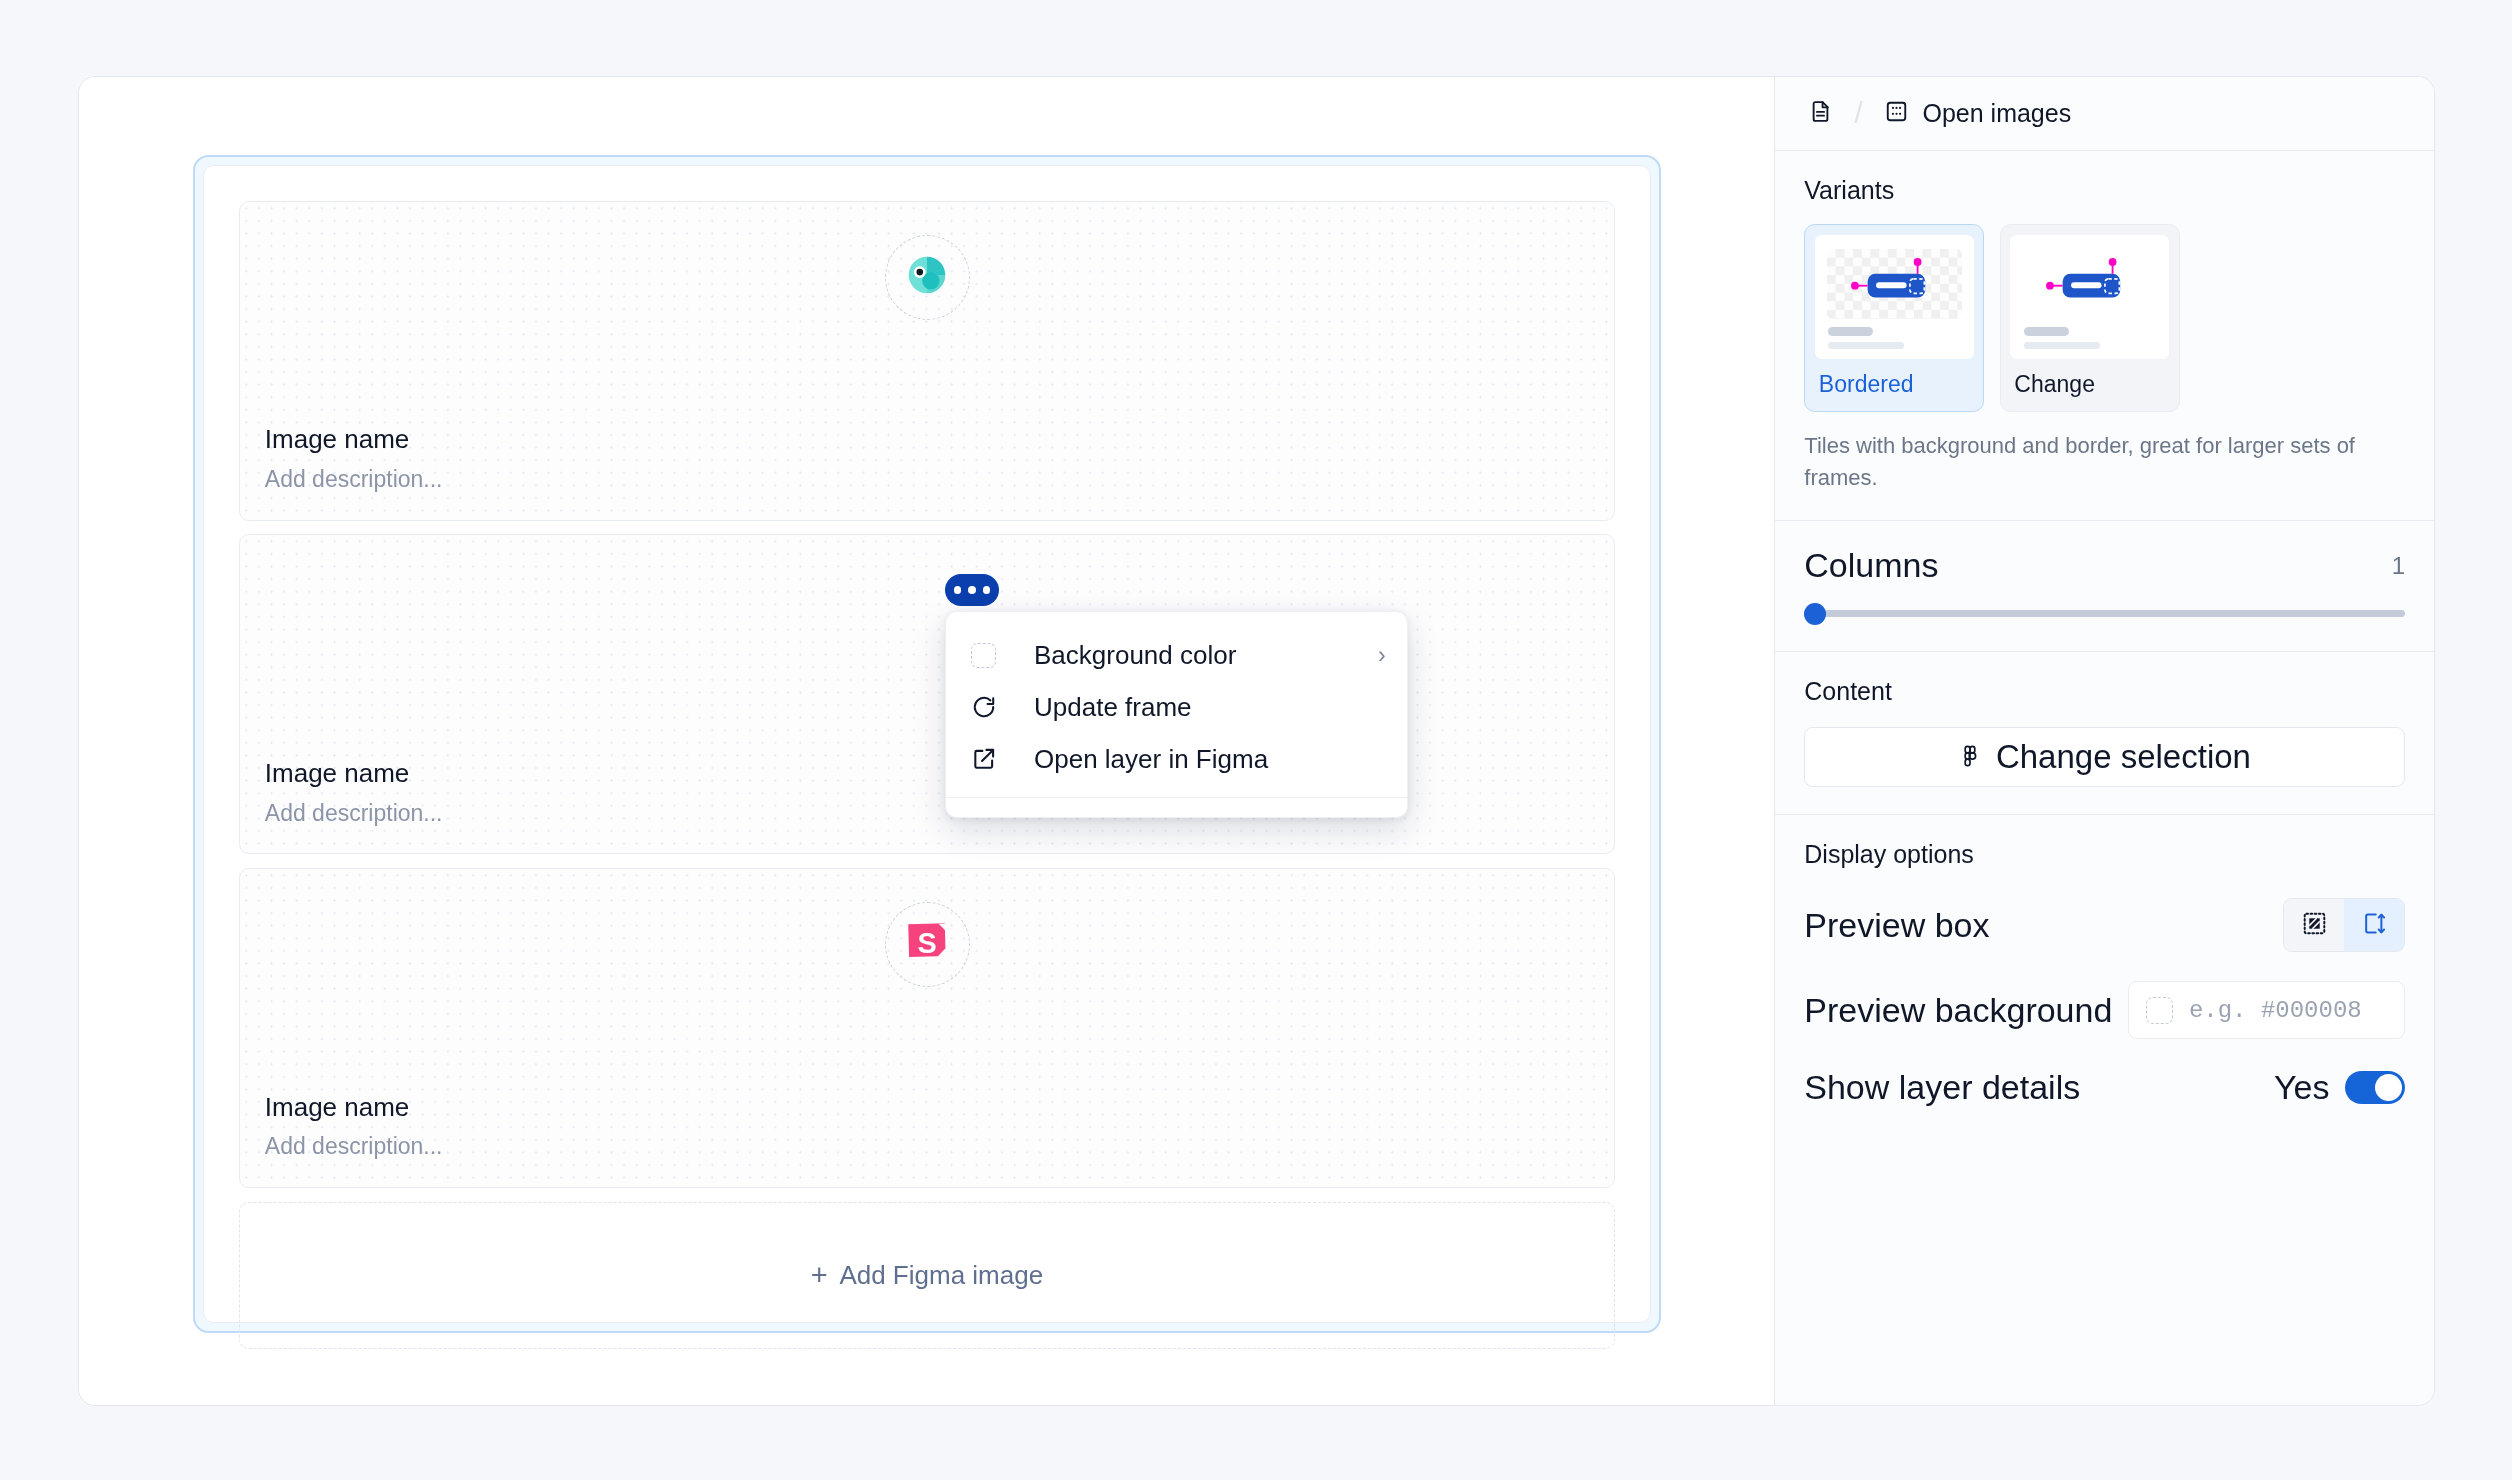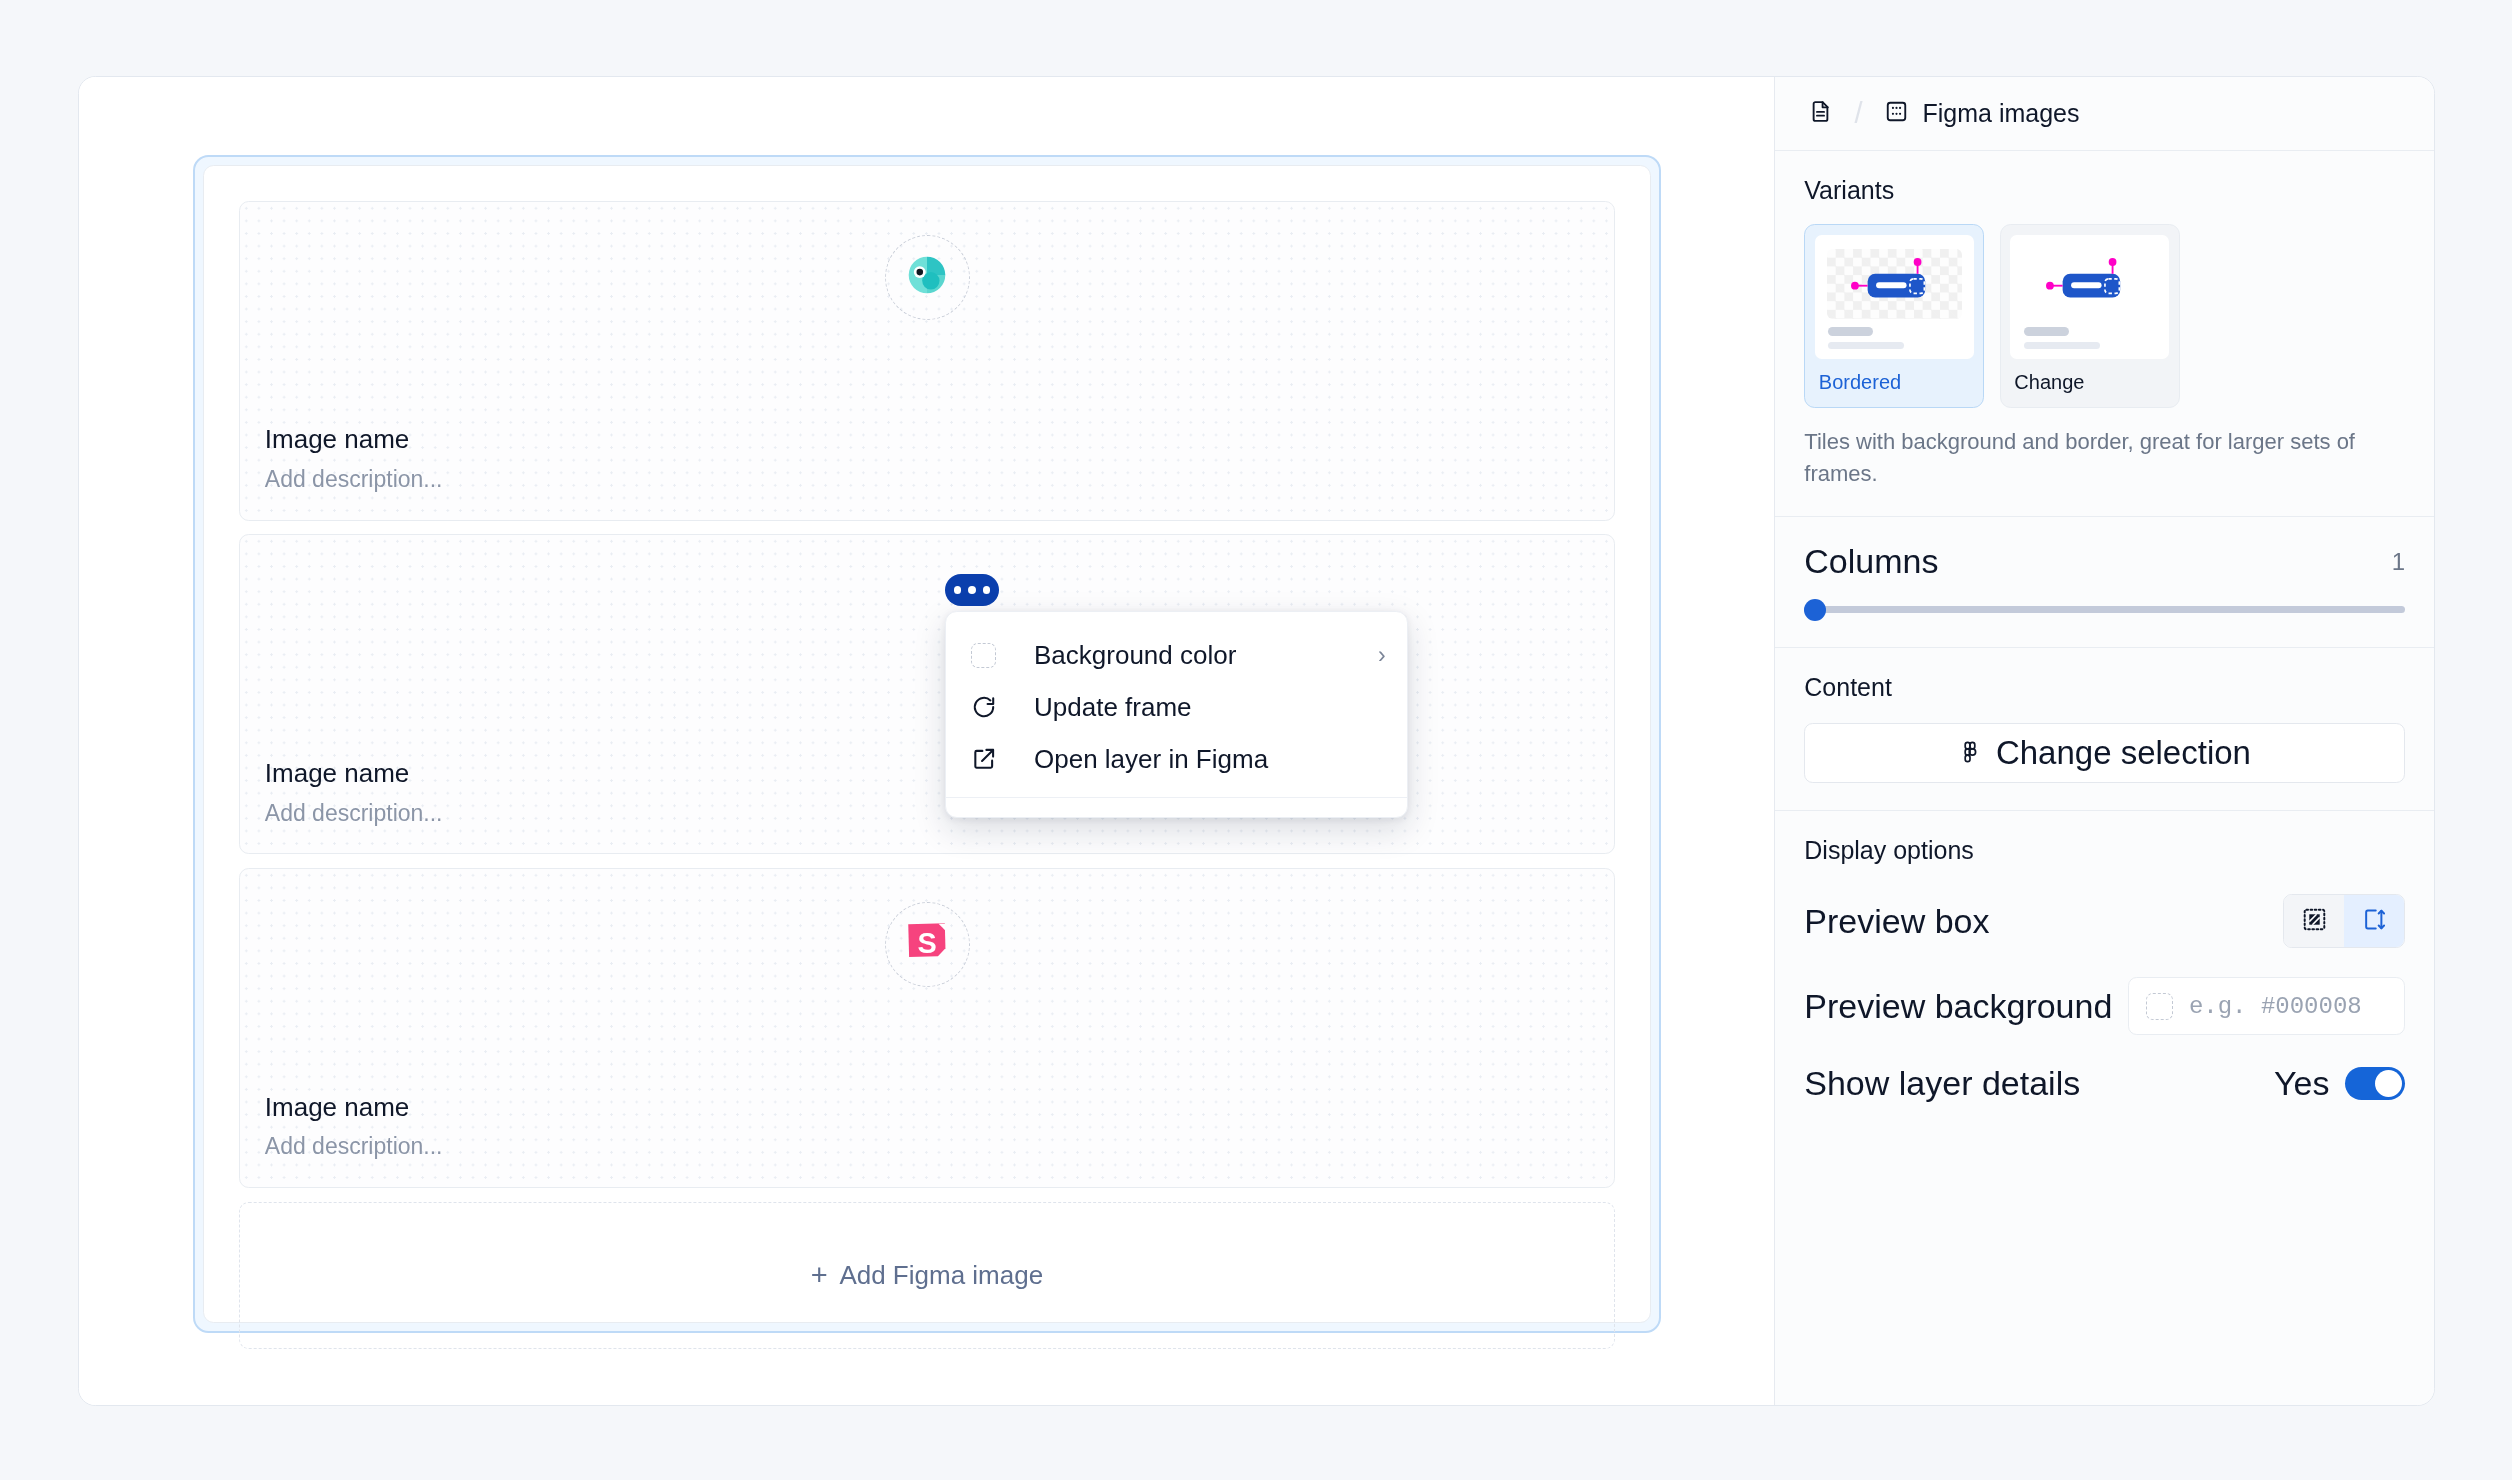--- a/index.html
+++ b/index.html
@@ -240,21 +240,21 @@
       linear-gradient(45deg, #f0f0f0 25%, transparent 25%, transparent 75%, #f0f0f0 75%),
       linear-gradient(45deg, #f0f0f0 25%, transparent 25%, transparent 75%, #f0f0f0 75%);
     background-size: 17.4px 17.4px;
     background-position: 0 0, 8.7px 8.7px;
     background-color: #fdfdfd;
   }
   .thumb-lines { padding-left: 1.9px; display: flex; flex-direction: column; gap: 5.8px; }
   .thumb-line-a { width: 45px; height: 8.7px; border-radius: 4.8px; background: #ccd2dd; }
   .thumb-line-b { width: 76px; height: 6.8px; border-radius: 4.8px; background: #e6eaf1; }
   .variant-name {
-    font-size: 20px;
+    font-size: 23px;
     padding: 11.6px 3.9px 13.6px;
     color: #0f1729;
   }
   .variant-tile.selected .variant-name { color: #1c62d6; }
 
   .variant-desc {
     font-size: 22px;
     color: #6b7688;
     line-height: 1.45;
     margin-top: 17.4px;
@@ -468,21 +468,21 @@
           <svg width="25" height="25" viewBox="0 0 24 24" fill="none" stroke="#0f1729" stroke-width="1.8">
             <rect x="3.6" y="3.6" width="16.8" height="16.8" rx="2.4"></rect>
             <circle cx="8.6" cy="8.6" r="1.05" fill="#0f1729" stroke="none"></circle>
             <circle cx="12" cy="8.6" r="1.05" fill="#0f1729" stroke="none"></circle>
             <circle cx="15.4" cy="8.6" r="1.05" fill="#0f1729" stroke="none"></circle>
             <circle cx="8.6" cy="14.2" r="1.05" fill="#0f1729" stroke="none"></circle>
             <circle cx="12" cy="14.2" r="1.05" fill="#0f1729" stroke="none"></circle>
             <circle cx="15.4" cy="14.2" r="1.05" fill="#0f1729" stroke="none"></circle>
           </svg>
         </span>
-        <span class="crumb-title">Figma images</span>
+        <span class="crumb-title">Open images</span>
       </div>
     </div>
 
     <div class="panel-section">
       <div class="section-title">Variants</div>
 
       <div id="variant-grid">
 
         <div class="variant-tile selected">
           <div class="variant-thumb">

